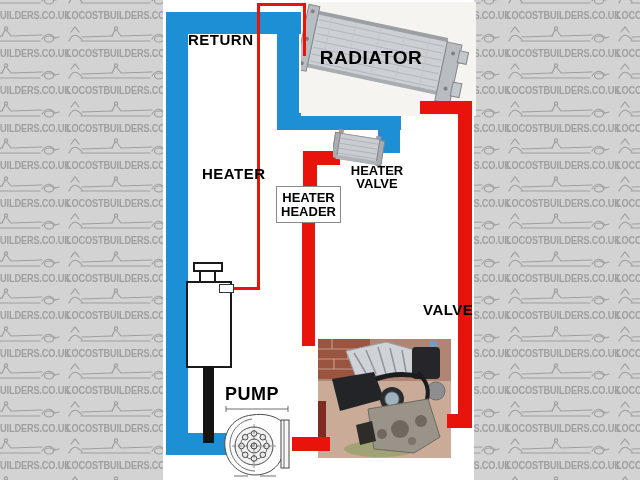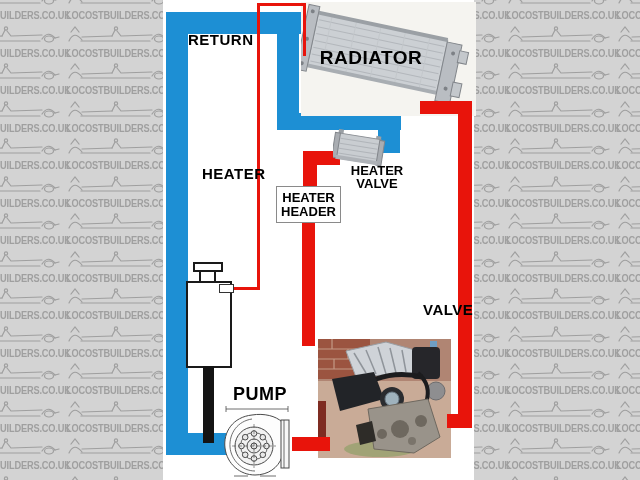--- a/index.html
+++ b/index.html
@@ -29,21 +29,21 @@
   .outlet{position:absolute;background:#141414;z-index:7;}
   .valvebox{position:absolute;left:276px;top:186px;width:65px;height:37px;background:#fff;
             border:1px solid #8a8a8a;z-index:7;box-sizing:border-box;
             display:flex;flex-direction:column;align-items:center;justify-content:center;}
   .valvebox span{font-weight:bold;font-size:13px;line-height:14px;color:#000;}
   
   .lbl{position:absolute;color:#000000;font-weight:bold;z-index:8;white-space:nowrap;}
   .lbl-return{left:188px;top:31px;font-size:15px;letter-spacing:.5px;}
   .lbl-bleed{left:202px;top:165px;font-size:15px;letter-spacing:.5px;}
   .lbl-feed{left:423px;top:301px;font-size:15px;letter-spacing:.5px;}
-  .lbl-pump{left:225px;top:384px;font-size:18px;letter-spacing:.5px;margin-left:8px;}
+  .lbl-pump{left:225px;top:384px;font-size:18px;letter-spacing:.5px;}
   .lbl-radiator{left:314px;top:47px;width:114px;text-align:center;font-size:19px;letter-spacing:.5px;z-index:8;}
   .lbl-matrix{left:345px;top:164px;width:64px;text-align:center;font-size:13px;line-height:13px;}
   .lbl-tank{left:186px;top:298px;width:46px;text-align:center;font-size:13px;line-height:15px;z-index:8;}
 </style>
 </head>
 <body>
 
 <div class="stage" style="--blue: #1d8fd4; --red: #e8140b; --bg: #d3d3d3; --ink: #9f9f9f; --panel: #ffffff;">
 
   <div id="watermark">

